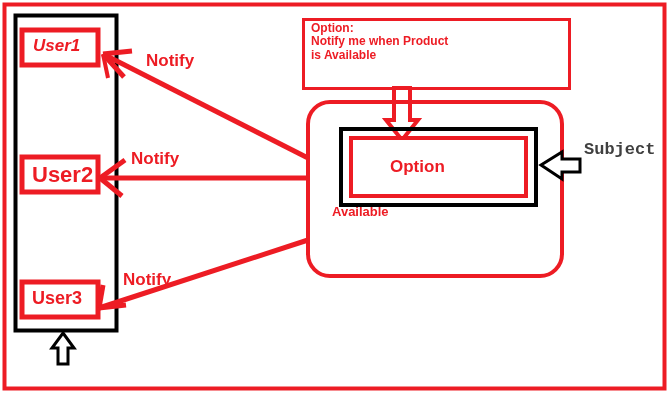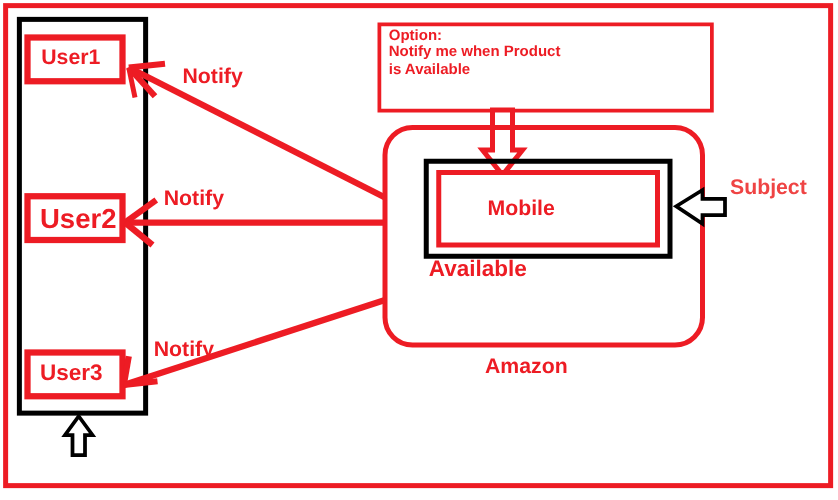--- a/index.html
+++ b/index.html
@@ -22,35 +22,35 @@
     width: 670px;
     height: 400px;
   }
   .lbl {
     position: absolute;
     font-weight: bold;
     white-space: pre;
     line-height: 1.12;
   }
   .lbl-red { color: #ED1C24; }
-  .lbl-black { color: #ef4444; }
+  .lbl-black { color: #404040; font-family: Liberation Mono, monospace; }
 
   
-  #user1-label { left: 33px; top: 36px;  font-size: 17px; }
+  #user1-label { left: 33px; top: 36px;  font-size: 17px; font-style: italic; }
   #user2-label { left: 32px; top: 163px; font-size: 22px; }
   #user3-label { left: 32px; top: 288px; font-size: 18px; }
 
   #notify-1 { left: 146px; top: 51px;  font-size: 17px; }
   #notify-2 { left: 131px; top: 149px; font-size: 17px; }
   #notify-3 { left: 123px; top: 270px; font-size: 17px; }
 
   #option-text { left: 311px; top: 22px; font-size: 12px; }
 
   #mobile-label    { left: 390px; top: 157px; font-size: 17px; }
-  #available-label { left: 343px; top: 205px; font-size: 18px; }
+  #available-label { left: 332px; top: 205px; font-size: 13px; }
   #amazon-label    { left: 388px; top: 283px; font-size: 17px; }
 
   #subject-label   { left: 584px; top: 140px; font-size: 17px; }
   #observers-label { left: 27px;  top: 366px; font-size: 17px; }
 </style>
 </head>
 <body>
 
 <div id="canvas">
 
@@ -109,22 +109,21 @@
   <div class="lbl lbl-red" id="notify-1">Notify</div>
 
   <div class="lbl lbl-red" id="notify-2">Notify</div>
 
   <div class="lbl lbl-red" id="notify-3">Notify</div>
 
   <div class="lbl lbl-red" id="option-text">Option:
 Notify me when Product
 is Available</div>
 
-  <div class="lbl lbl-red" id="mobile-label">Mobile</div>
+  <div class="lbl lbl-red" id="mobile-label">Option</div>
 
   <div class="lbl lbl-red" id="available-label">Available</div>
 
-  <div class="lbl lbl-red" id="amazon-label">Amazon</div>
 
   <div class="lbl lbl-black" id="subject-label">Subject</div>
 
 
 </div>
 
 </body></html>

